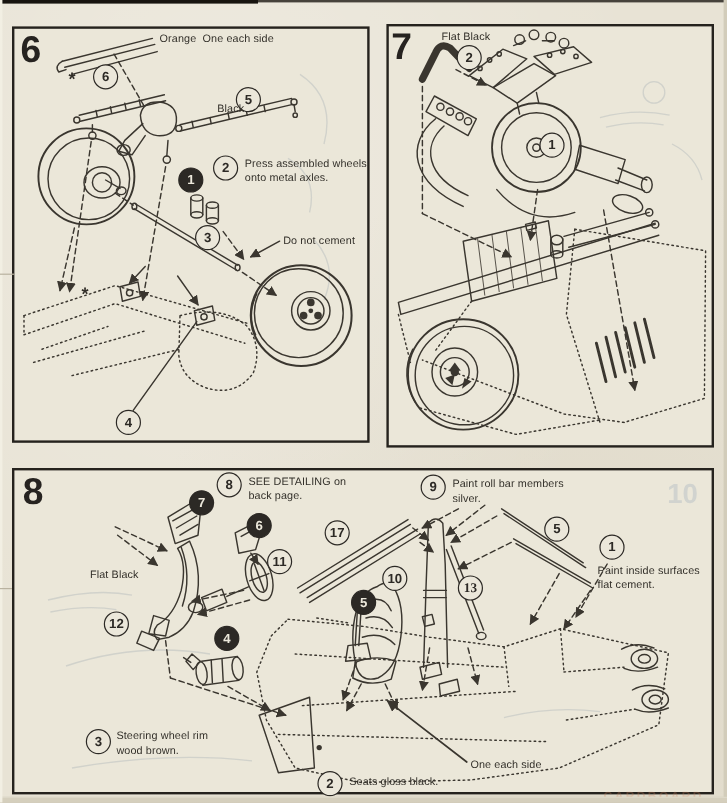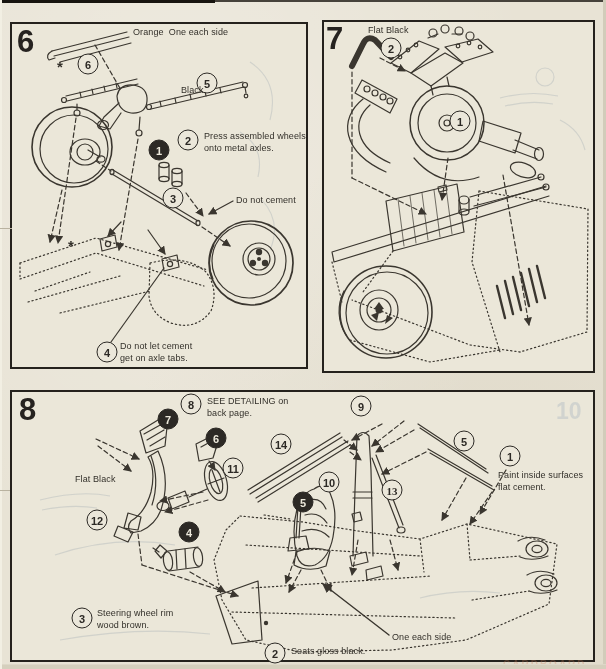--- a/index.html
+++ b/index.html
@@ -300,53 +300,53 @@
 
   <div class="badge" style="left: 391px; top: 48px;">2</div>
       <div class="badge" style="left: 460px; top: 121px;">1</div>
     </div>
   <div class="layer">
 
   <div class="badge" style="left: 191px; top: 404px;">8</div>
       <div class="badge filled" style="left: 168px; top: 419px;">7</div>
       <div class="badge filled" style="left: 216px; top: 438px;">6</div>
       <div class="badge" style="left: 233px; top: 468px;">11</div>
-      <div class="badge" style="left: 281px; top: 444px;">14</div>
+      <div class="badge" style="left: 281px; top: 444px;">17</div>
       <div class="badge" style="left: 361px; top: 406px;">9</div>
       <div class="badge" style="left: 464px; top: 441px;">5</div>
       <div class="badge" style="left: 510px; top: 456px;">1</div>
       <div class="badge" style="left: 329px; top: 482px;">10</div>
       <div class="badge" style="left: 392px; top: 490px; font-family: Liberation Serif, serif;">13</div>
       <div class="badge filled" style="left: 303px; top: 502px;">5</div>
       <div class="badge" style="left: 97px; top: 520px;">12</div>
       <div class="badge filled" style="left: 189px; top: 532px;">4</div>
       <div class="badge" style="left: 82px; top: 618px;">3</div>
       <div class="badge" style="left: 275px; top: 653px;">2</div>
     </div>
 
   <div class="layer">
 
   <div class="lbl" style="left: 133px; top: 27px;">Orange  One each side</div>
       <div class="lbl" style="left: 161px; top: 85px; margin-left: 20px;">Black</div>
       <div class="lbl" style="left: 204px; top: 131px;">Press assembled wheels
 onto metal axles.</div>
       <div class="lbl" style="left: 236px; top: 195px;">Do not cement</div>
-      <div class="lbl" style="left: 120px; top: 341px;">Do not let cement
-get on axle tabs.</div>
       <div class="lbl" style="left: 57px; top: 57px; font-size: 15px; font-weight: bold;">*</div>
       <div class="lbl" style="left: 68px; top: 236px; font-size: 15px; font-weight: bold;">*</div>
     </div>
   <div class="layer">
 
   <div class="lbl" style="left: 368px; top: 25px;">Flat Black</div>
     </div>
   <div class="layer">
 
   <div class="lbl" style="left: 207px; top: 396px;">SEE DETAILING on
 back page.</div>
+      <div class="lbl" style="left: 377px; top: 398px;">Paint roll bar members
+silver.</div>
       <div class="lbl" style="left: 498px; top: 470px;">Paint inside surfaces
 flat cement.</div>
       <div class="lbl" style="left: 75px; top: 474px;">Flat Black</div>
       <div class="lbl" style="left: 97px; top: 608px;">Steering wheel rim
 wood brown.</div>
       <div class="lbl" style="left: 291px; top: 646px;">Seats gloss black.</div>
       <div class="lbl" style="left: 392px; top: 632px;">One each side</div>
     </div>
 
   <div class="layer">

